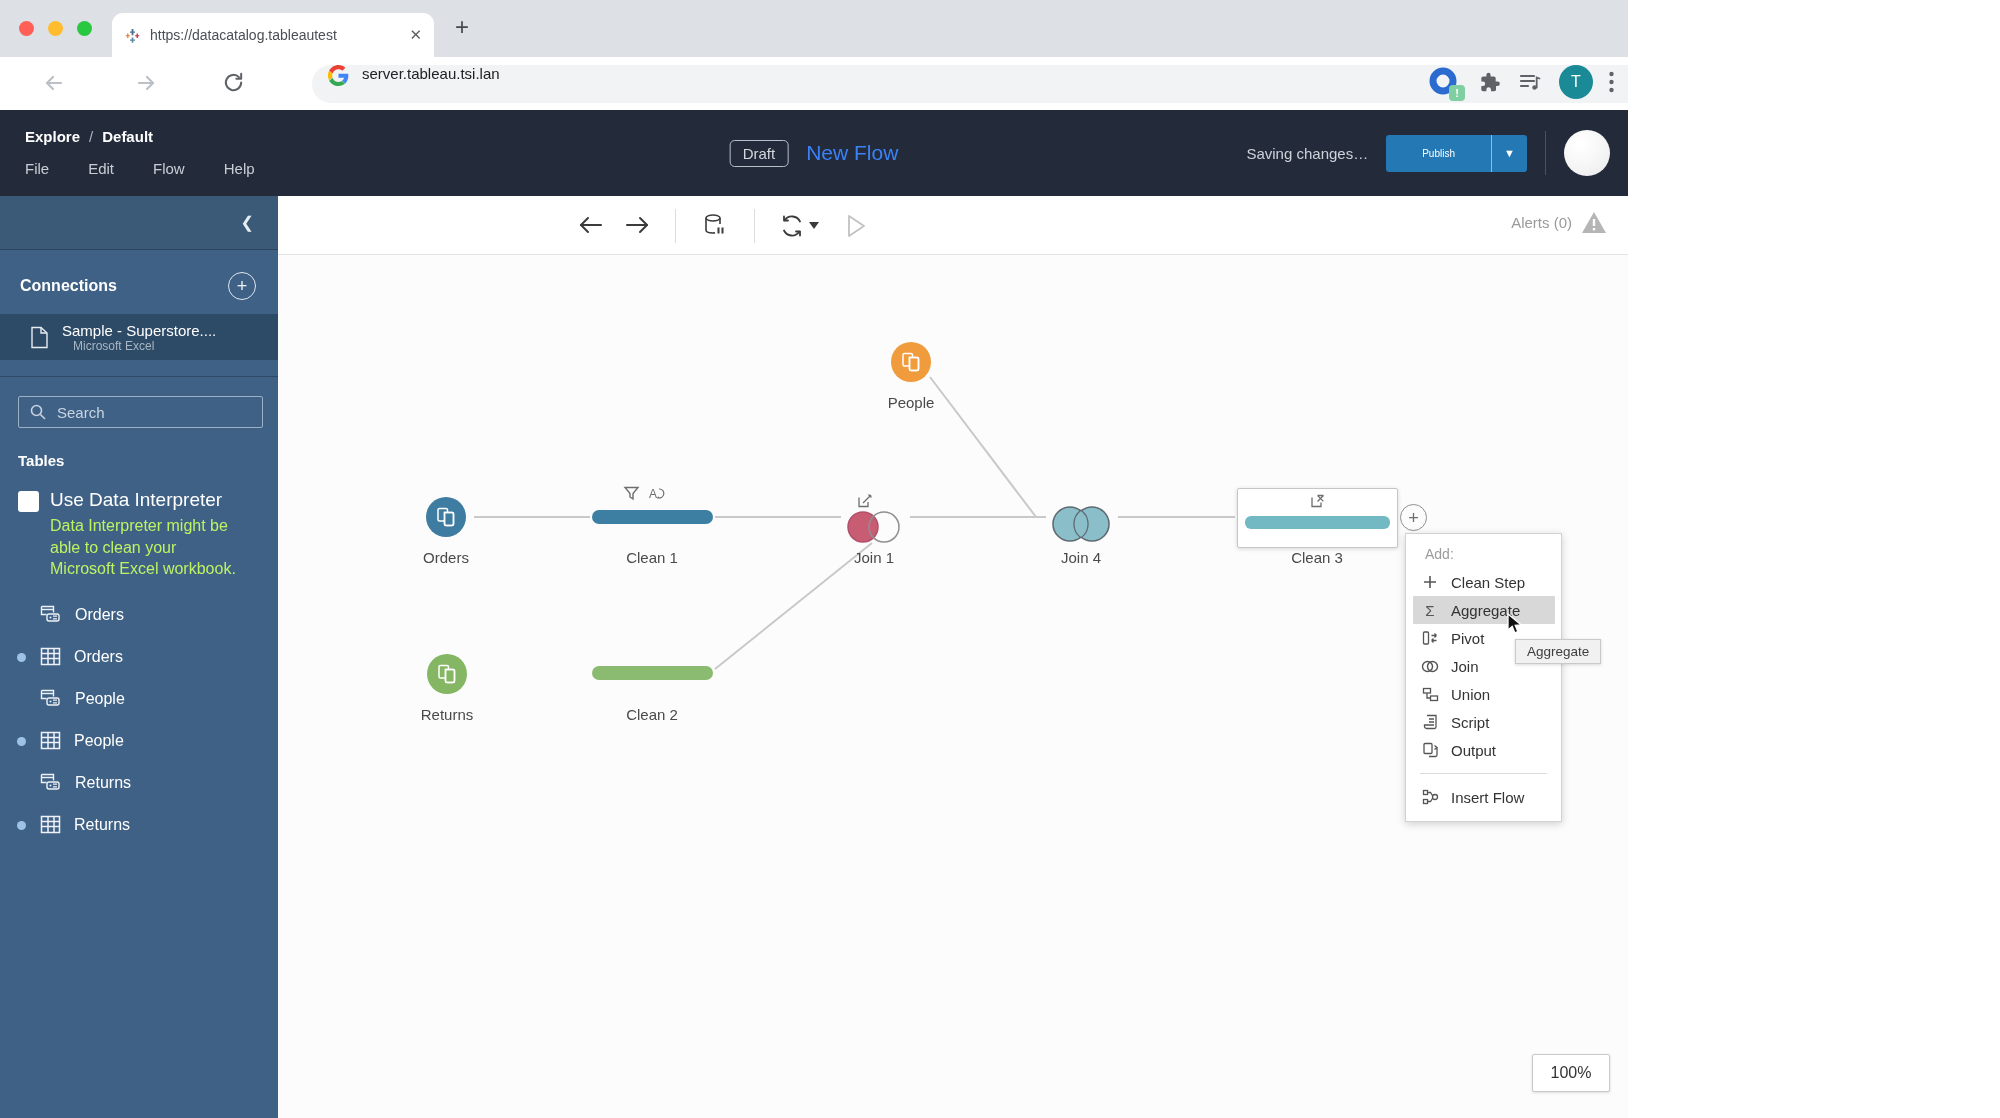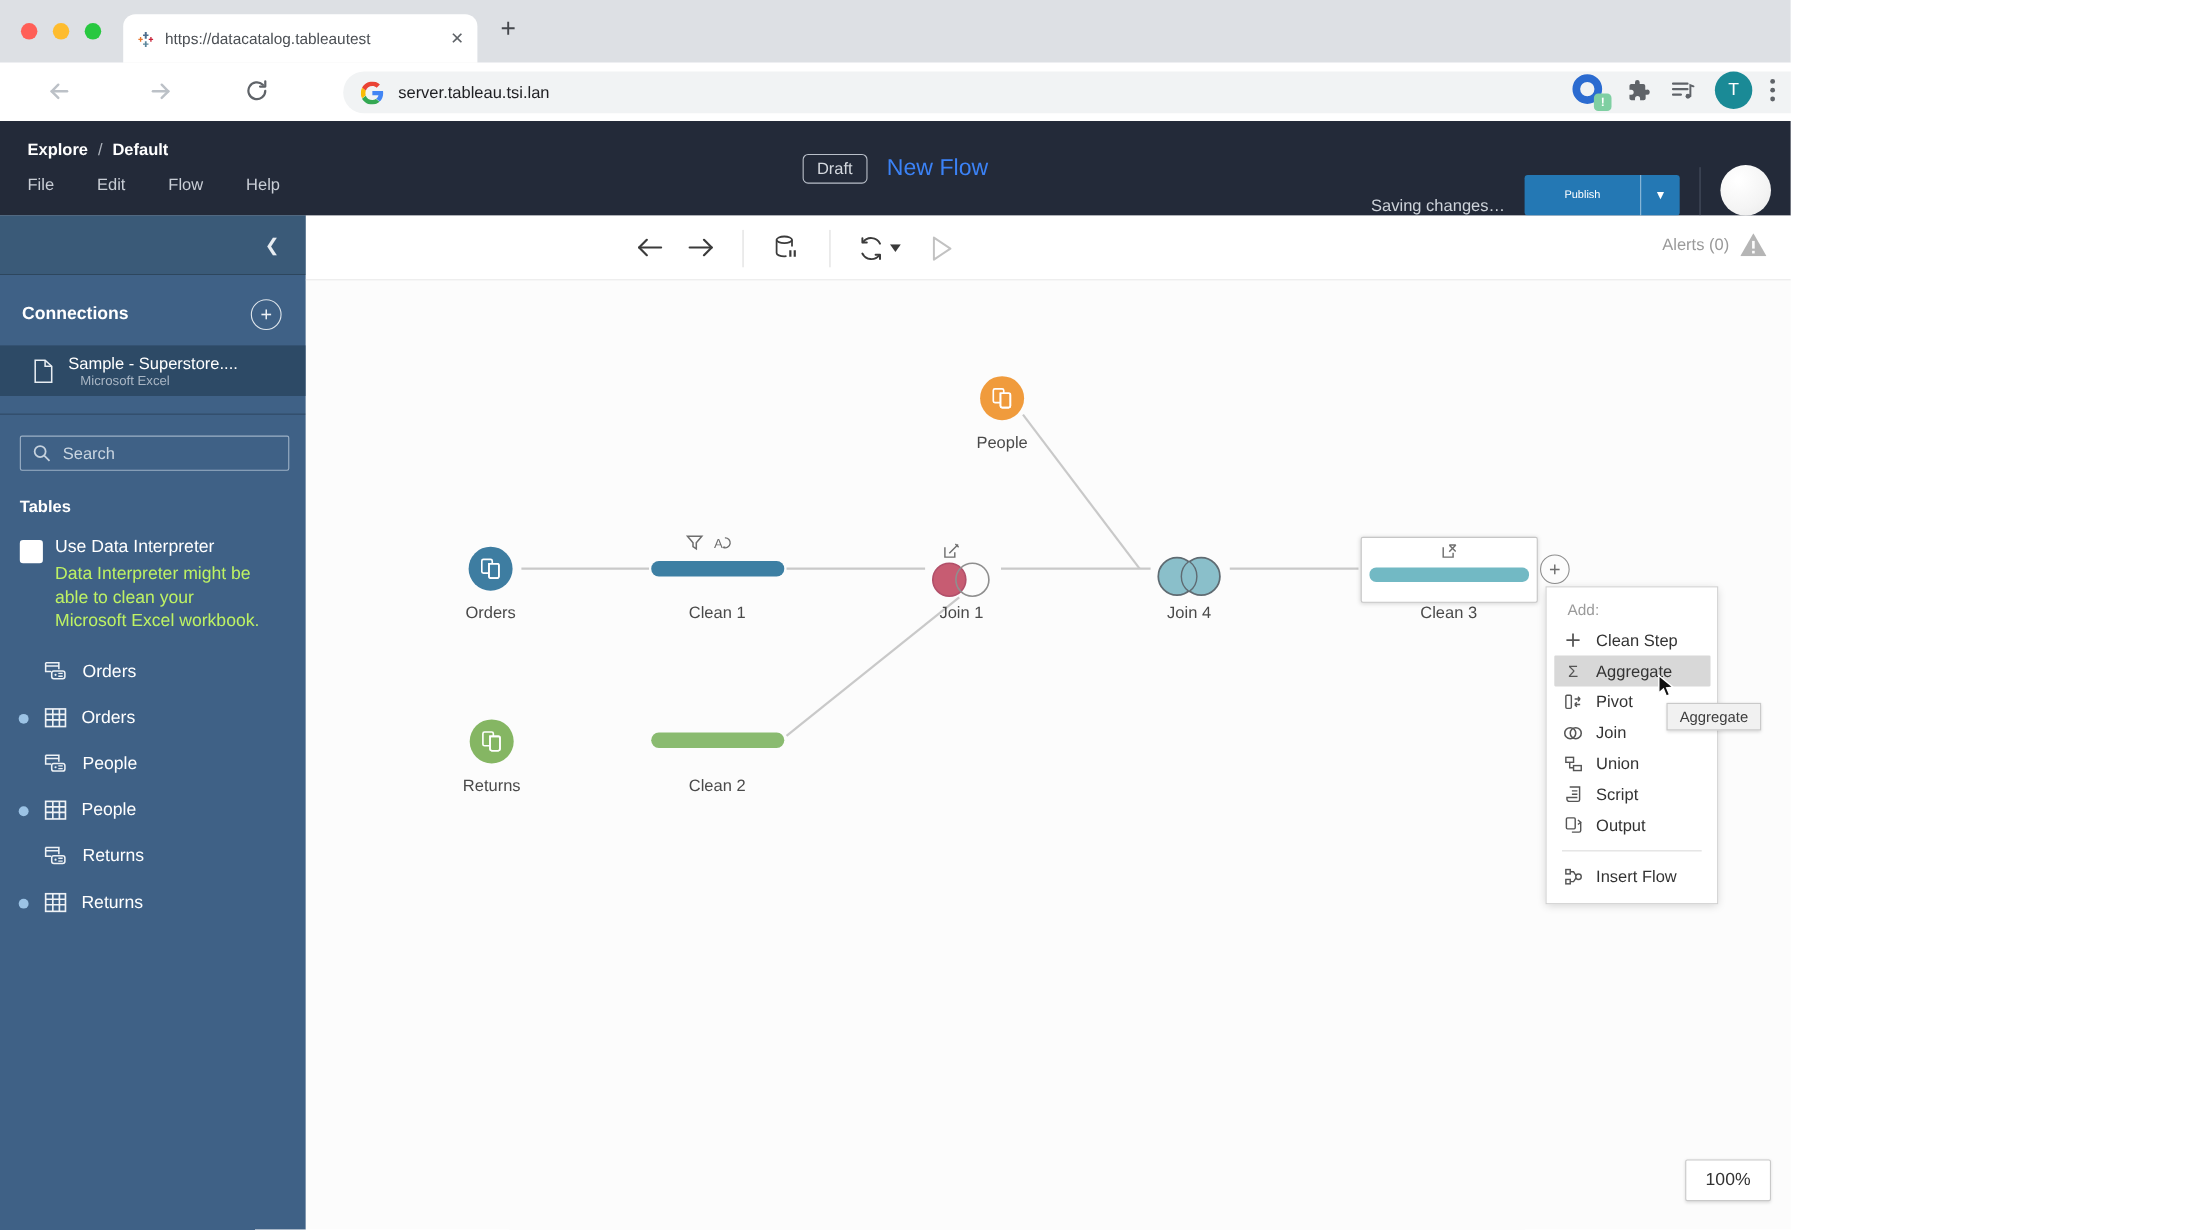--- a/index.html
+++ b/index.html
@@ -13,39 +13,39 @@
   .tab { position:absolute; left:112px; bottom:0; width:322px; height:44px; background:#fff; border-radius:11px 11px 0 0;
          display:flex; align-items:center; padding:0 12px; gap:9px; }
   .tab-title { flex:1; font-size:14px; color:#4b4f54; white-space:nowrap; overflow:hidden;
                -webkit-mask-image:linear-gradient(90deg,#000 85%,transparent); mask-image:linear-gradient(90deg,#000 85%,transparent); }
   .tab-close { font-size:15px; color:#5f6368; cursor:default; }
   .newtab-btn { position:absolute; left:455px; top:15px; font-size:24px; line-height:24px; color:#45484d; }
 
   .chrome-url { position:relative; height:53px; background:#fff; display:flex; align-items:center; }
   .nav-ic { position:absolute; top:14px; }
   .url-pill { position:absolute; left:312px; top:8px; width:1452px; height:38px; background:#f1f3f4; border-radius:19px;
-              display:flex; align-items:center; padding:0 16px; gap:13px; }
+              display:flex; align-items:flex-start; padding:0 16px; gap:13px; }
   .url-text { font-size:15px; color:#202124; }
   .chrome-right { position:absolute; right:14px; top:8px; display:flex; align-items:center; gap:16px; }
   .avatar-t { width:34px; height:34px; border-radius:50%; background:#1a8a96; color:#fff; font-size:16px;
               display:flex; align-items:center; justify-content:center; }
   .ext-badged { position:relative; width:34px; height:34px; }
   .ext-badge { position:absolute; right:-4px; bottom:-2px; width:16px; height:16px; background:#7fcfa2; border-radius:4px;
                color:#fff; font-size:11px; font-weight:bold; display:flex; align-items:center; justify-content:center; }
 
   
   .app-header { position:relative; height:86px; background:#232a39; color:#fff; }
   .breadcrumb { position:absolute; left:25px; top:18px; font-size:15px; font-weight:bold; color:#fff; display:flex; gap:9px; }
   .breadcrumb .sep { font-weight:normal; color:#aeb4bd; }
   .menu-row { position:absolute; left:25px; top:50px; display:flex; gap:39px; font-size:15px; color:#c9ced6; }
   .title-group { position:absolute; left:50%; top:0; height:86px; transform:translateX(-50%);
                  display:flex; align-items:center; gap:18px; }
   .draft-badge { border:1.5px solid #b9bfc9; border-radius:5px; padding:4px 12px; font-size:15px; color:#d4d8de; }
   .flow-title { font-size:21px; color:#3b82f6; }
-  .header-right { position:absolute; right:18px; top:0; height:86px; display:flex; align-items:flex-end; gap:18px; }
+  .header-right { position:absolute; right:18px; top:0; height:86px; display:flex; align-items:center; gap:18px; }
   .saving { font-size:15px; color:#ced3da; }
   .publish-btn { display:flex; height:37px; background:#2478b4; border-radius:3px; overflow:hidden; color:#fff; }
   .publish-main { padding:0 36px; display:flex; align-items:center; font-size:10px; font-weight:normal; }
   .publish-caret { width:36px; display:flex; align-items:center; justify-content:center; border-left:1px solid rgba(255,255,255,.5); font-size:11px; }
   .hdr-divider { width:1px; height:44px; background:#4a5162; }
   .hdr-avatar { width:46px; height:46px; border-radius:50%; background:radial-gradient(circle at 35% 30%, #ffffff 0 2px, #f4f4f4 60%, #e9e9e9); }
 
   
   .content { display:flex; height:922px; }
 
@@ -62,21 +62,21 @@
   .sb-conn-sub { font-size:12px; color:#a9b6c4; margin-left:11px; }
   .sb-div { height:1px; background:rgba(0,0,0,.25); margin-top:16px; }
   .sb-search-wrap { position:relative; margin:19px 15px 0 18px; }
   .sb-search { width:100%; height:32px; background:transparent; border:1px solid #9db1c6; border-radius:2px;
                color:#fff; font-size:15px; padding:0 10px 0 38px; font-family:"Liberation Sans",sans-serif; }
   .sb-search::placeholder { color:#c9d5e1; }
   .sb-search-ic { position:absolute; left:11px; top:7px; }
   .sb-tables-title { font-size:15px; font-weight:bold; margin:24px 0 0 18px; }
   .sb-interp { display:flex; gap:11px; margin:20px 15px 0 18px; }
   .sb-checkbox { width:21px; height:21px; background:#fff; border-radius:3px; flex:none; margin-top:2px; }
-  .sb-interp-label { font-size:16px; }
+  .sb-interp-label { font-size:19px; }
   .sb-interp-desc { font-size:16px; color:#bef264; line-height:1.35; margin-top:4px; }
   .sb-list { margin-top:14px; }
   .sb-row { position:relative; height:42px; display:flex; align-items:center; padding-left:40px; gap:13px; font-size:16px; }
   .sb-dot { position:absolute; left:17px; top:17px; width:9px; height:9px; border-radius:50%; background:#9cc3e5; }
 
   
   .main { position:relative; flex:1; display:flex; flex-direction:column; }
   .toolbar { position:relative; height:59px; background:#fff; border-bottom:1px solid #e3e3e3; flex:none; }
   .tb-ic { position:absolute; top:15px; }
   .tb-div { position:absolute; top:13px; width:1px; height:34px; background:#dcdcdc; }

